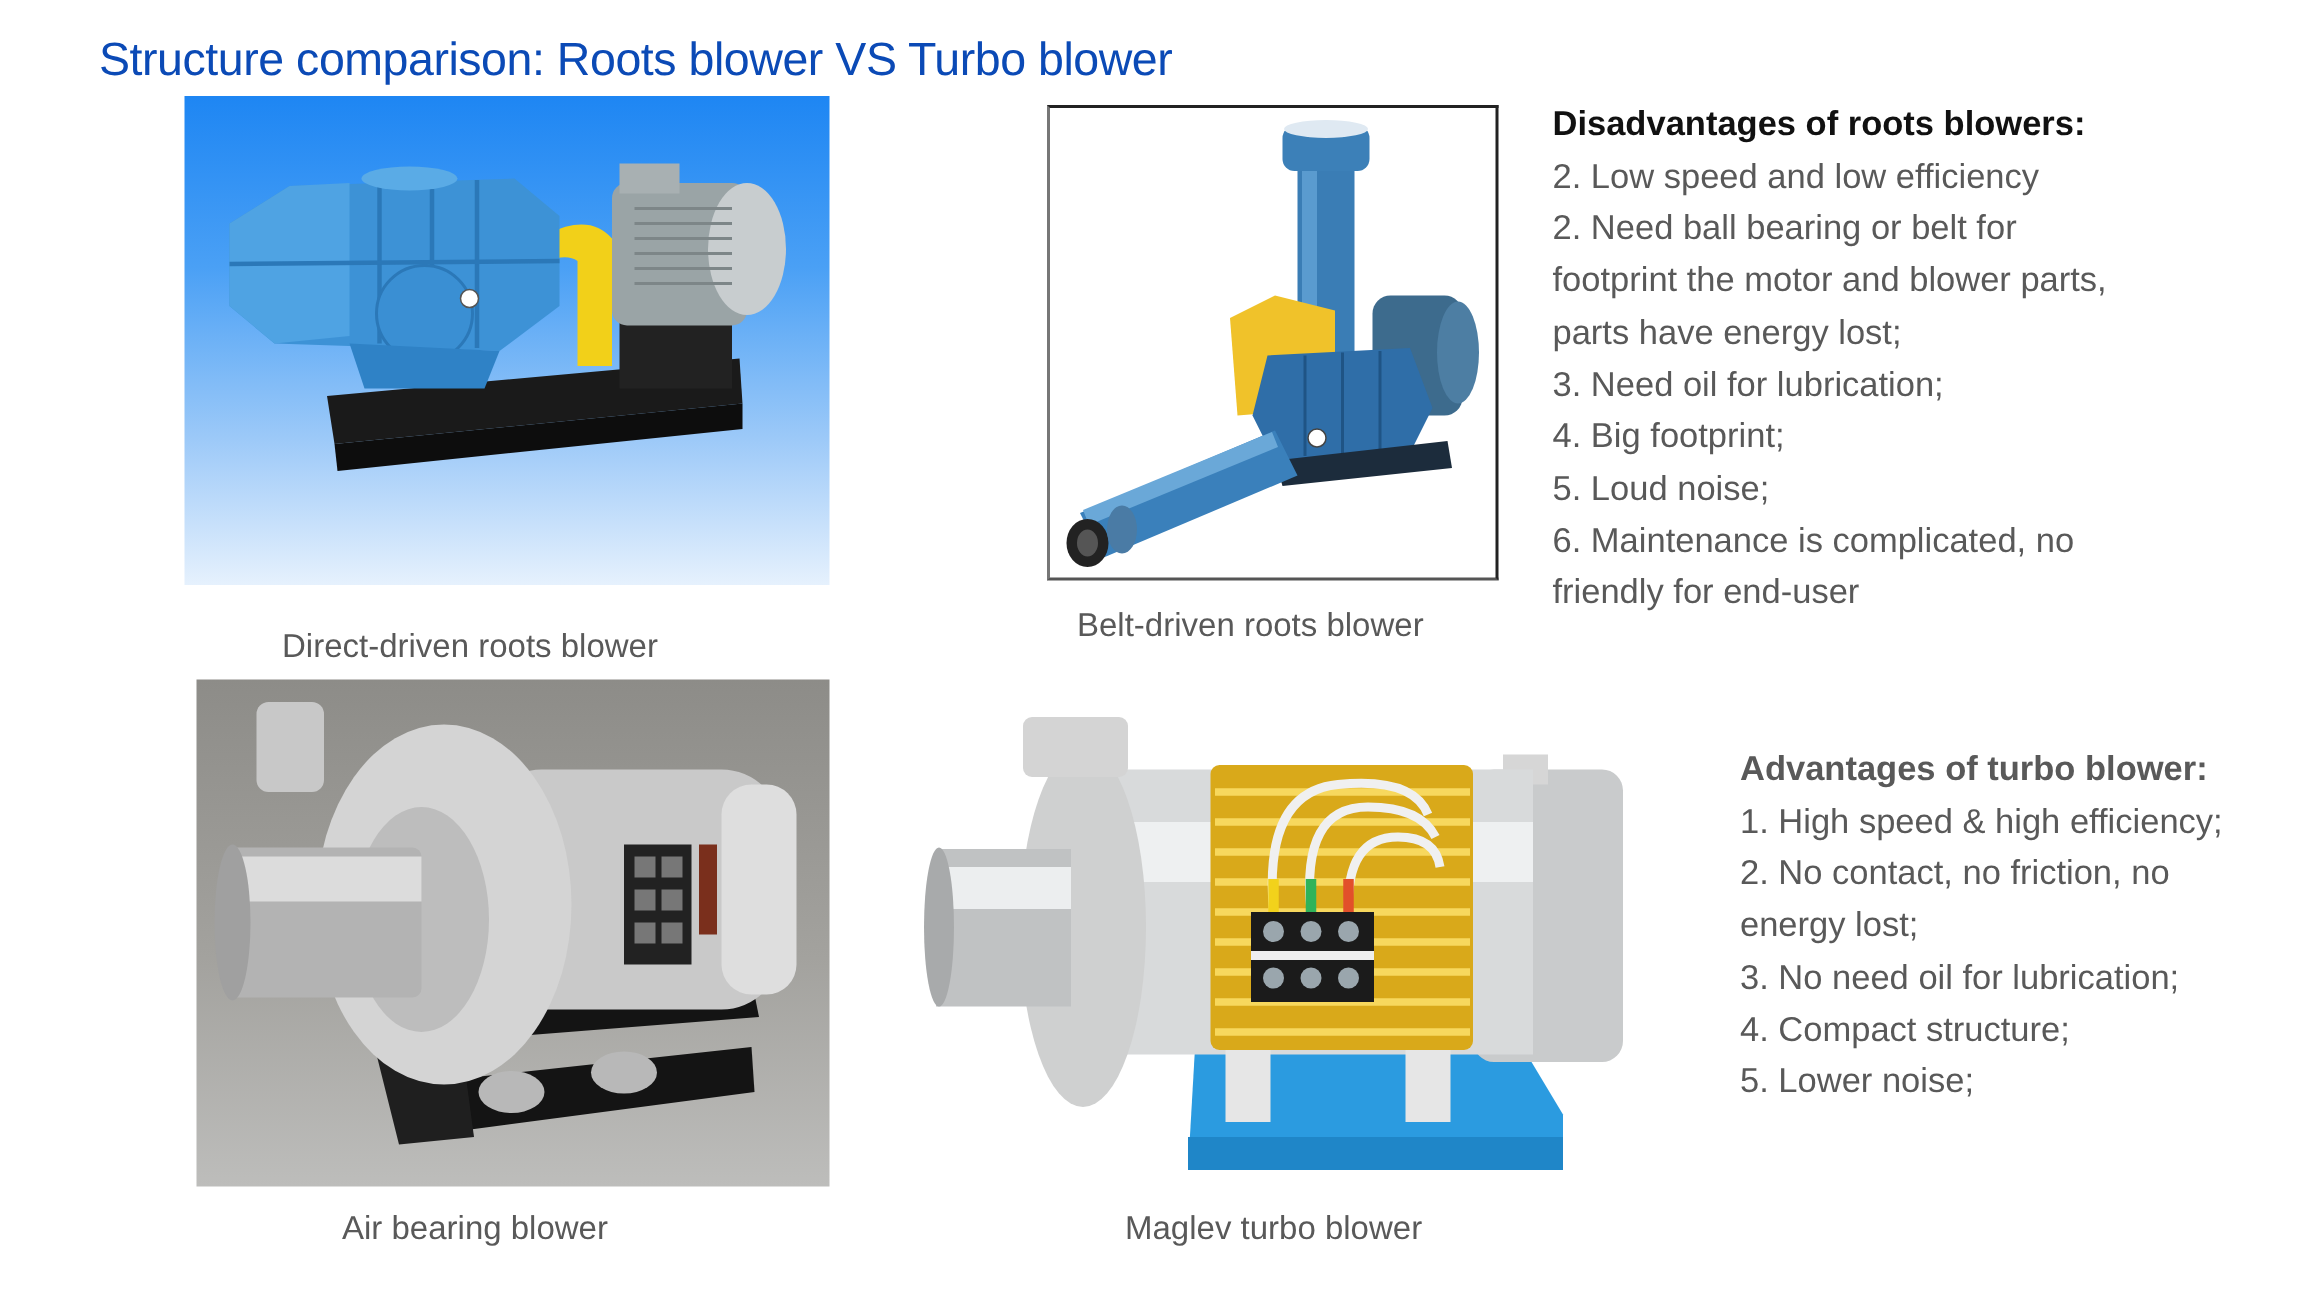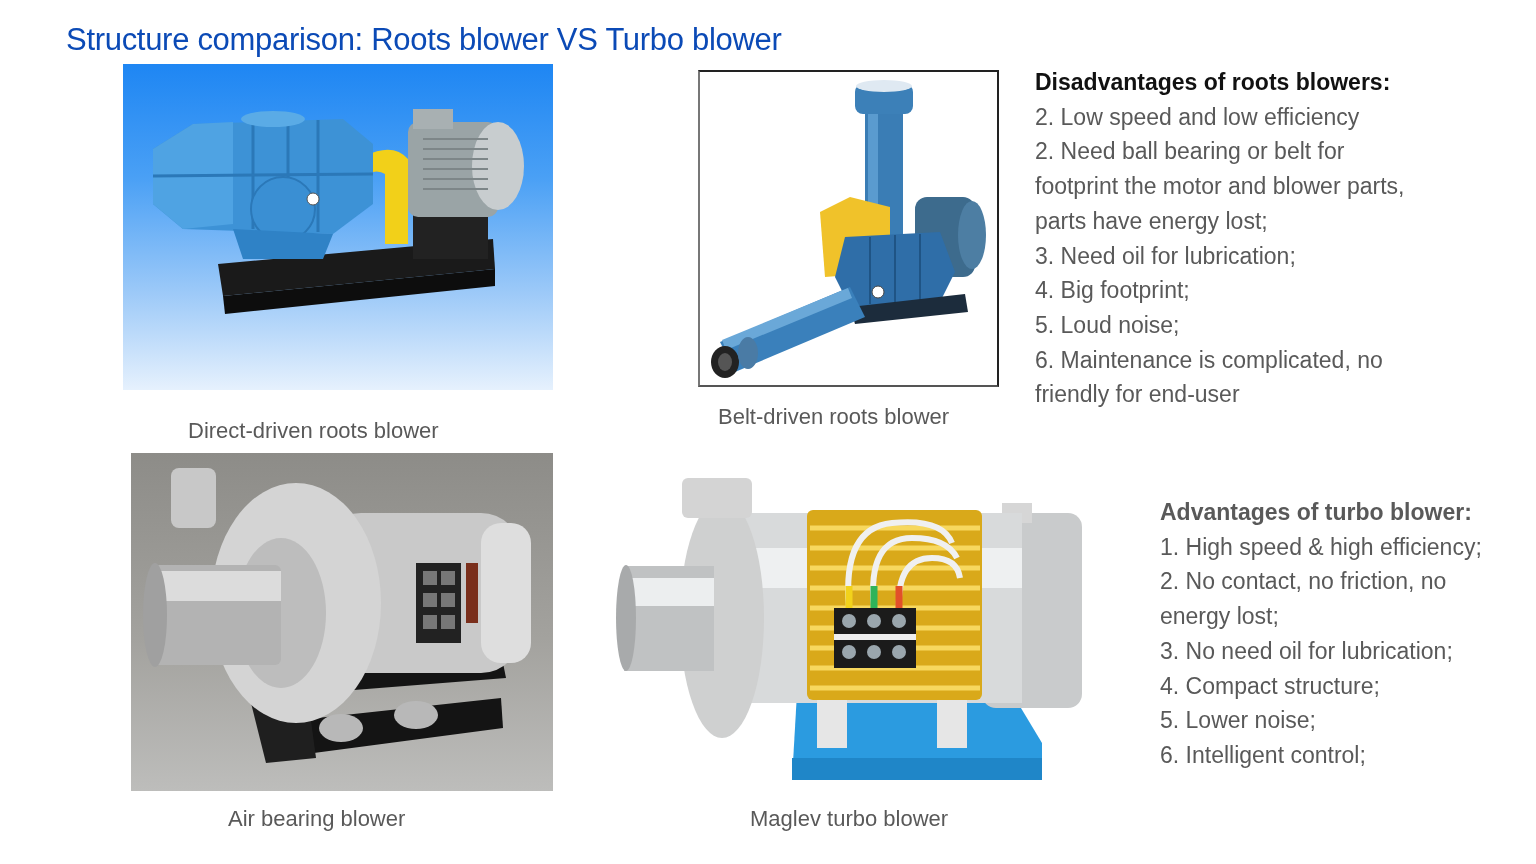--- a/index.html
+++ b/index.html
@@ -214,14 +214,13 @@
 </div>
 
 <div class="textblock adv" style="left:1116px; top:495px;margin-left:44px;">
   <div class="head">Advantages of turbo blower:</div>
   <div class="item">1. High speed &amp; high efficiency;</div>
   <div class="item">2. No contact, no friction, no</div>
   <div class="item">energy lost;</div>
   <div class="item">3. No need oil for lubrication;</div>
   <div class="item">4. Compact structure;</div>
   <div class="item">5. Lower noise;</div>
-  <div class="item">6. Intelligent control;</div>
 </div>
 
 </body></html>

